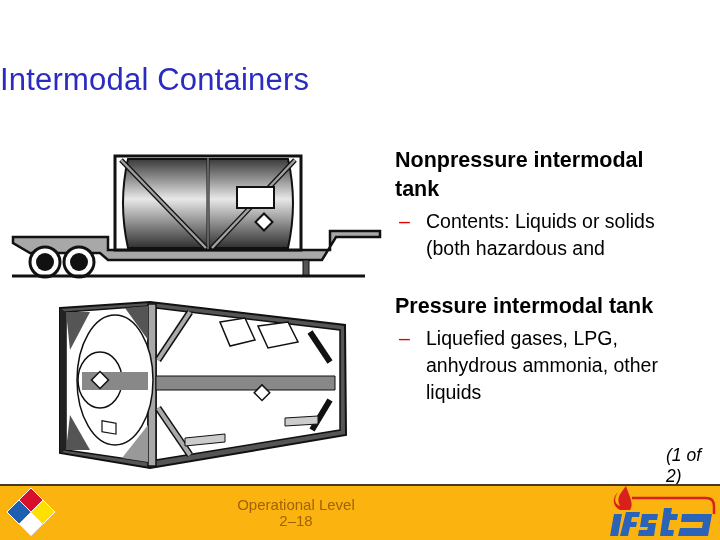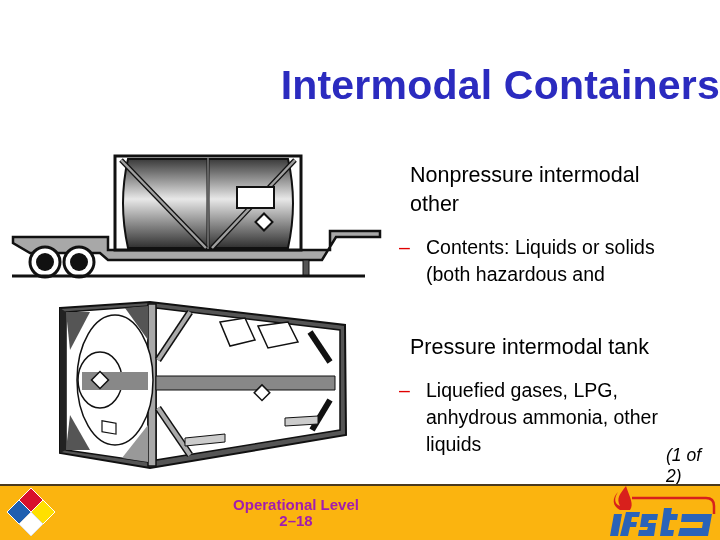--- a/index.html
+++ b/index.html
@@ -1,25 +1,25 @@
 <!DOCTYPE html>
 <html><head>
 <meta charset="utf-8">
 <style>
   html, body { margin:0; padding:0; }
   body { width:720px; height:540px; position:relative; overflow:hidden; background:#ffffff; font-family:"Liberation Sans", sans-serif; }
-  .title { position:absolute; left:0; top:62px; width:720px; text-align:right; font-size:41px; font-weight:bold; color:#2b2bbf; letter-spacing:0.2px; }
+  .title { position:absolute; left:0; top:62px; width:720px; text-align:left; font-size:31px; font-weight:normal; color:#2b2bbf; letter-spacing:0.2px; }
   .content { position:absolute; left:395px; top:146px; width:320px; color:#000; }
-  .bullet1 { font-size:21.5px; line-height:29px; margin:15px; }
+  .bullet1 { font-size:21.5px; line-height:29px; margin:0;font-weight:bold; }
   .sub { position:relative; padding-left:31px; font-size:19.5px; line-height:27px; margin-top:4px; }
   .sub .dash { position:absolute; left:4px; top:0; color:#e00000; }
   .gap { height:30px; }
   .pageinfo { position:absolute; left:627px; top:445px; font-size:17.5px; font-style:italic; color:#000;margin-left:39px; }
   .footer { position:absolute; left:0; top:484px; width:720px; height:56px; background:#fbb40f; border-top:2px solid #4a3a1e; }
-  .footer-text { position:absolute; left:0; top:497px; width:592px; text-align:center; font-size:15px; font-weight:bold; color:#a21caf; line-height:16px; }
+  .footer-text { position:absolute; left:0; top:497px; width:592px; text-align:center; font-size:15px; font-weight:normal; color:#a16207; line-height:16px; }
   .illus { position:absolute; }
 </style>
 </head>
 <body>
 
 <div class="title">Intermodal Containers</div>
 
 <svg class="illus" style="left:0;top:140px" width="385" height="150" viewBox="0 0 385 150">
   <defs>
     <linearGradient id="tankG" x1="0" y1="0" x2="0" y2="1">
@@ -89,21 +89,21 @@
   <path d="M228 36 L258 32 L268 52 L238 58 Z" fill="#fff" stroke="#111" stroke-width="1.5"></path>
 
   <path d="M155 148 L195 144 L195 152 L155 156 Z" fill="#ccc" stroke="#111" stroke-width="1"></path>
   <path d="M255 128 L288 126 L288 134 L255 136 Z" fill="#ccc" stroke="#111" stroke-width="1"></path>
 </svg>
 
 <div class="content">
   <div>
     <div class="bullet1">
       <span>Nonpressure intermodal</span><br>
-      <span>other</span>
+      <span>tank</span>
     </div>
     <div class="sub">
       <span class="dash">–</span>
       <span>Contents: Liquids or solids</span><br>
       <span>(both hazardous and</span><br>
     </div>
   </div>
   <div class="gap"></div>
   <div>
     <div class="bullet1">Pressure intermodal tank</div>

